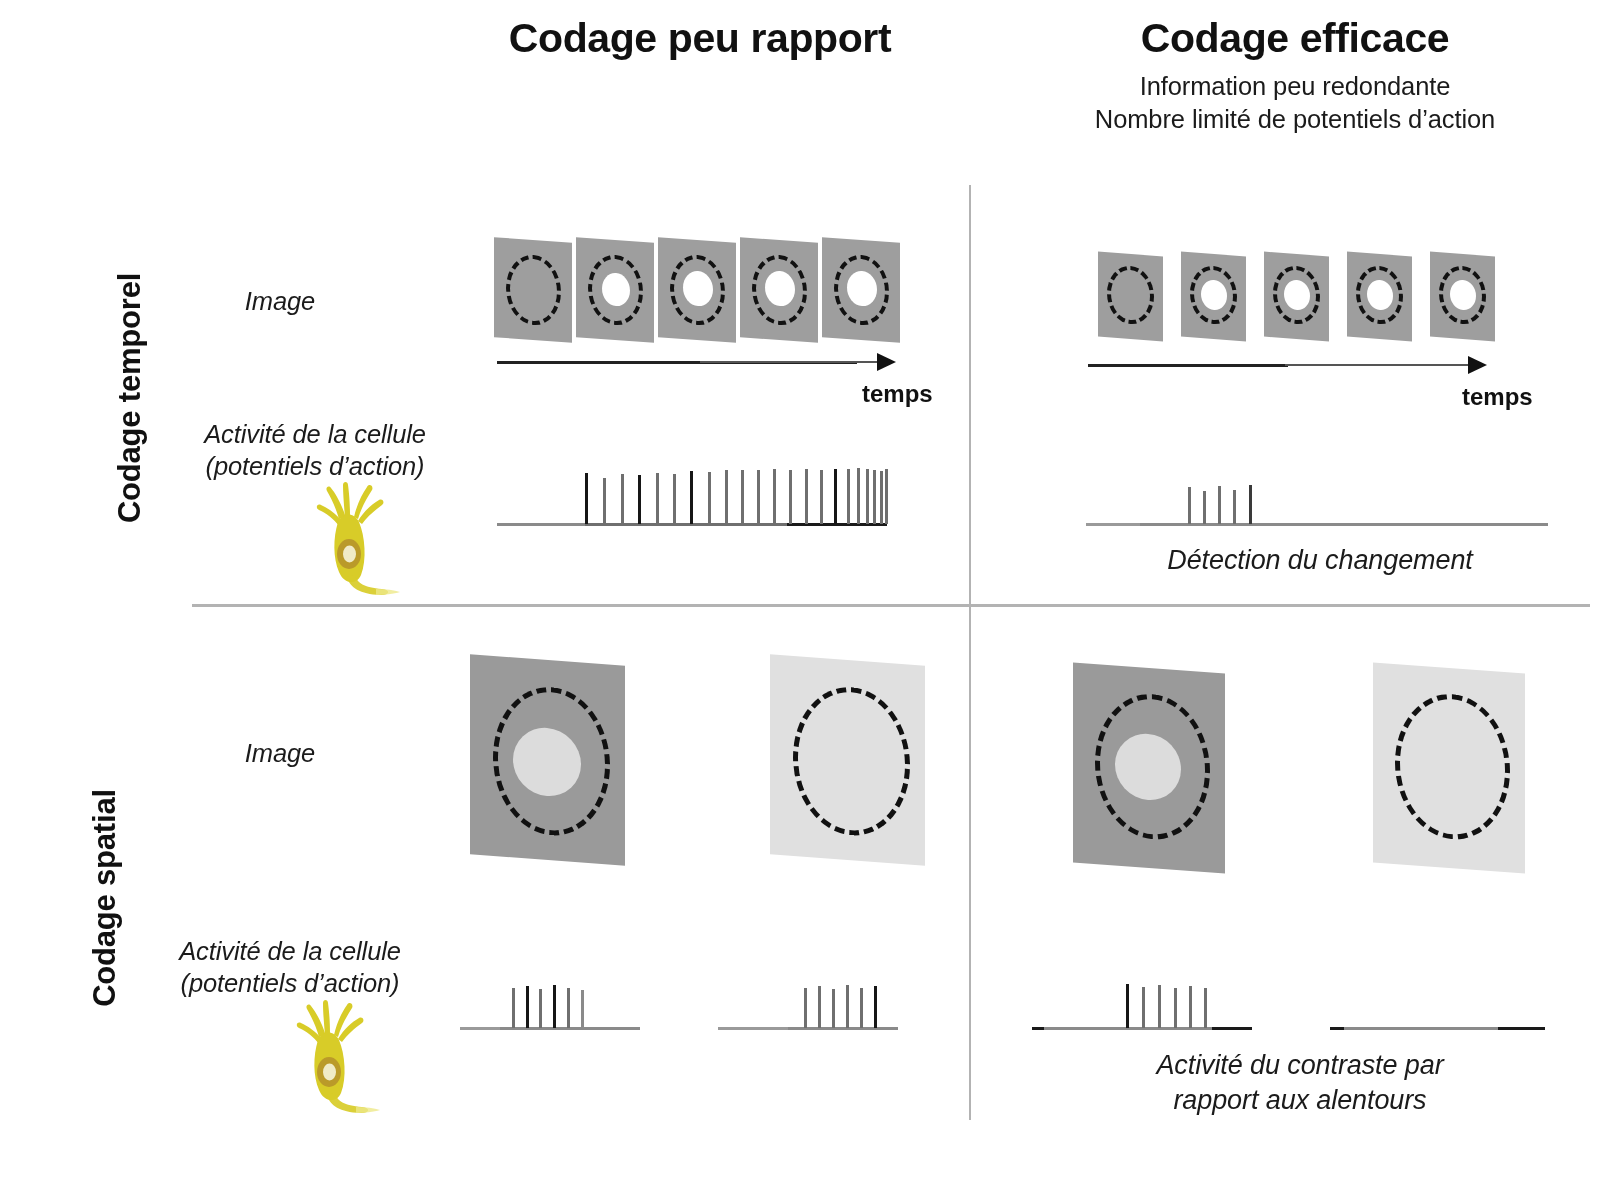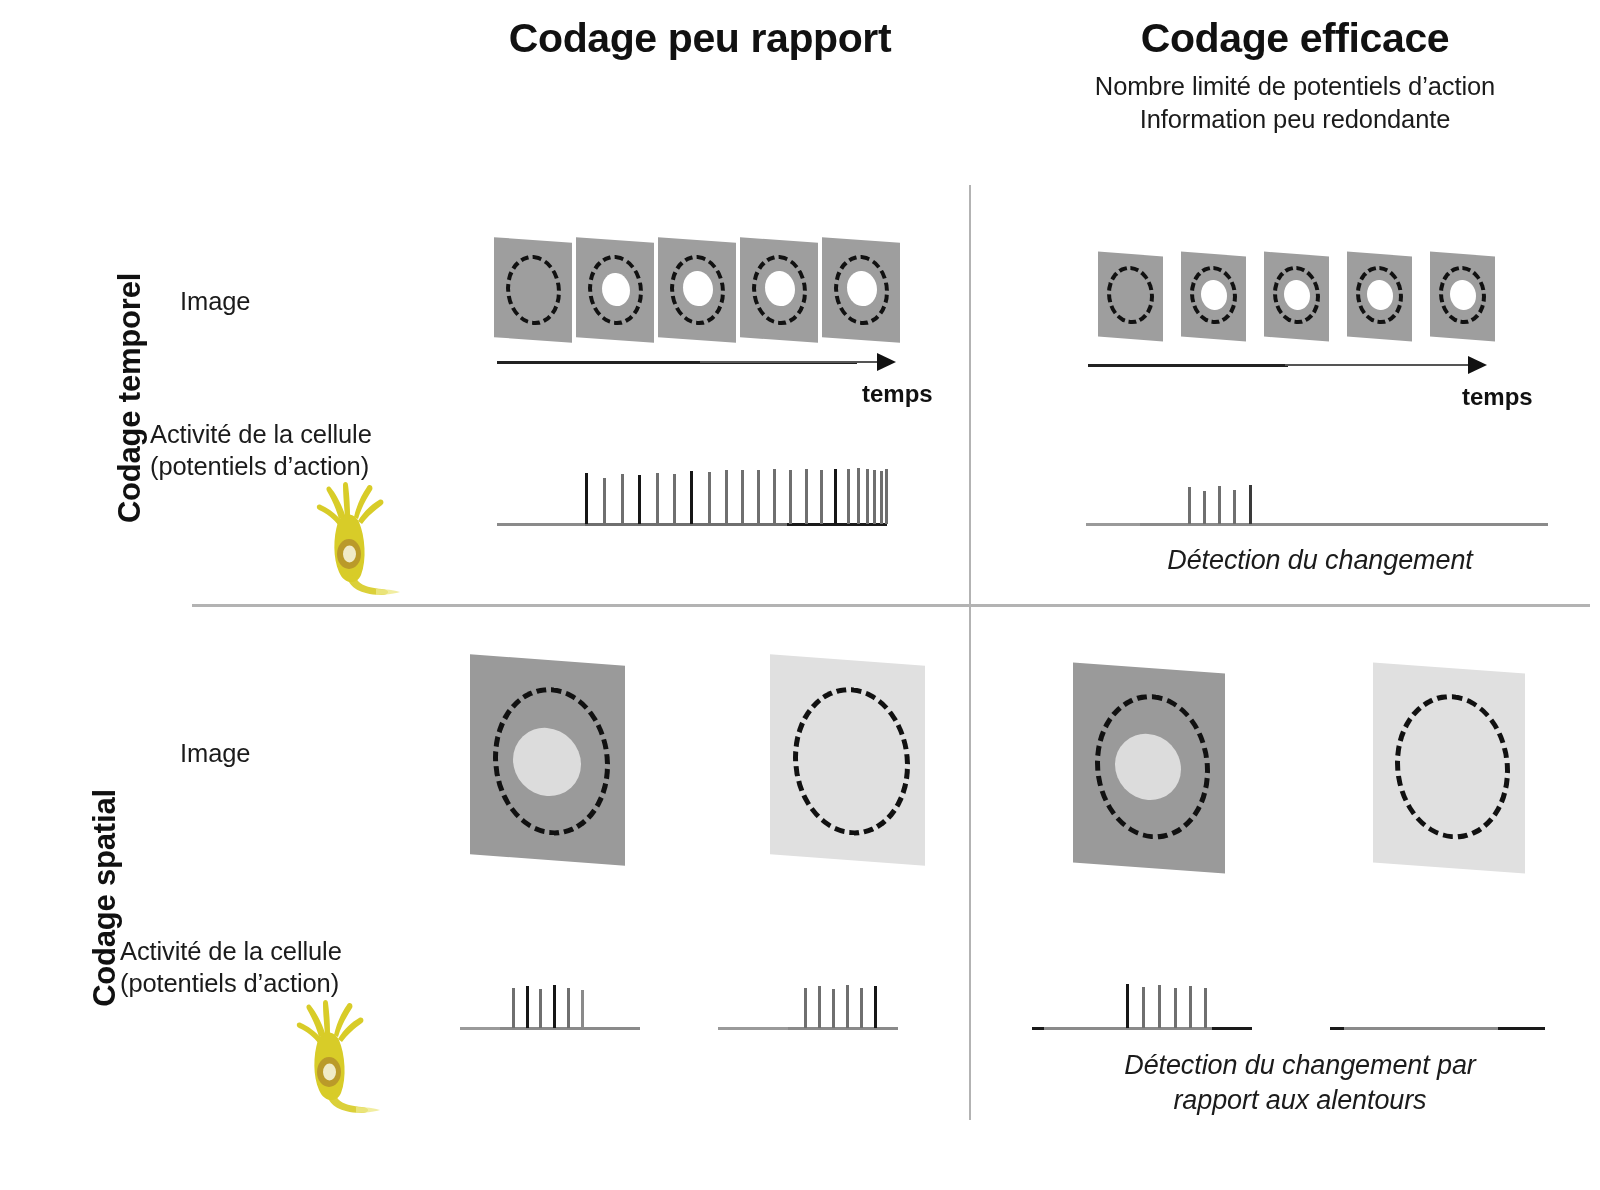--- a/index.html
+++ b/index.html
@@ -29,21 +29,21 @@
     font-size:31px;font-weight:bold;color:#111;
     transform-origin:50% 50%;
     transform:rotate(-90deg);
     white-space:nowrap;
     letter-spacing:-0.2px;
   }
 
   
   .lbl{position:absolute;font-size:25.5px;line-height:1.27;color:#1b1b1b;letter-spacing:-0.1px;}
   .lbl.ctr{text-align:center;font-style:italic;}
-  .lbl.right{text-align:left;}
+  .lbl.right{text-align:center;font-style:italic;}
 
   
   .hdiv{position:absolute;background:#b3b3b3;height:3px;}
   .vdiv{position:absolute;background:#b3b3b3;width:2px;}
 
   
   .card{
     position:absolute;
     background:#9e9e9e;
     transform:skewY(4.2deg);
@@ -85,22 +85,22 @@
 </head>
 <body>
 
 <div class="col-head" style="left:400px;top:18px;width:600px;">
   <div class="col-title">Codage peu rapport</div>
 </div>
 
 <div class="col-head" style="left:1000px;top:18px;width:590px;">
   <div class="col-title">Codage efficace</div>
   <div class="col-sub">
+    <div>Information peu redondante</div>
     <div>Nombre limité de potentiels d’action</div>
-    <div>Information peu redondante</div>
   </div>
 </div>
 
 <div class="row-head" style="left:-30px;top:380px;width:320px;text-align:center;">Codage temporel</div>
 
 <div class="row-head" style="left:-45px;top:880px;width:300px;text-align:center;">Codage spatial</div>
 
 <div class="hdiv" style="left:192px;top:604px;width:1398px;"></div>
 <div class="vdiv" style="left:969px;top:185px;height:935px;"></div>
 
@@ -288,15 +288,15 @@
   <div class="spike" style="left:172px;height:40px;background:#6f6f6f;"></div>
 </div>
 
 <div class="train" style="left:1330px;top:980px;width:215px;height:50px;">
   <div class="base" style="width:215px;background:#8a8a8a;"></div>
   <div class="base" style="left:0px;width:14px;background:#1a1a1a;"></div>
   <div class="base" style="left:168px;width:47px;background:#1a1a1a;"></div>
 </div>
 
 <div class="lbl ctr" style="left:1040px;top:1048px;width:520px;font-size:27px;line-height:1.30;">
-  <div>Détection du changement par</div>
+  <div>Activité du contraste par</div>
   <div>rapport aux alentours</div>
 </div>
 
 </body></html>

